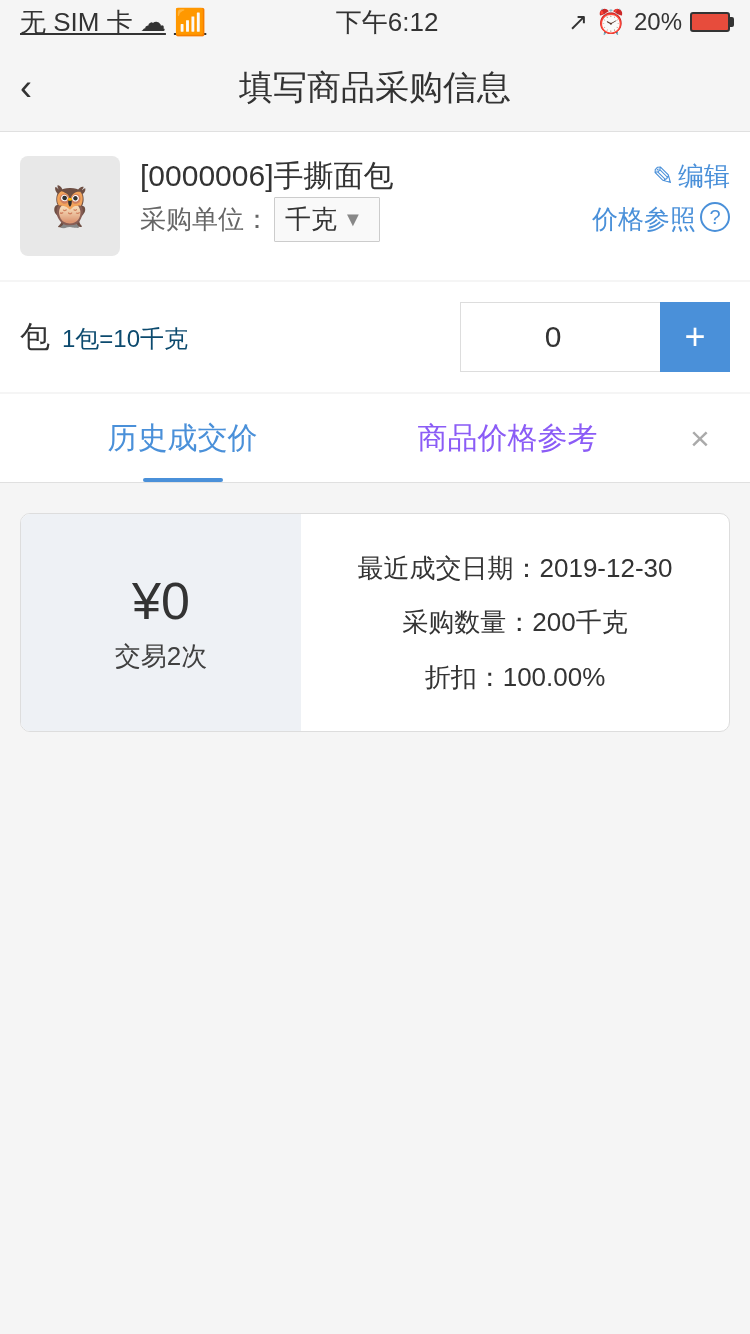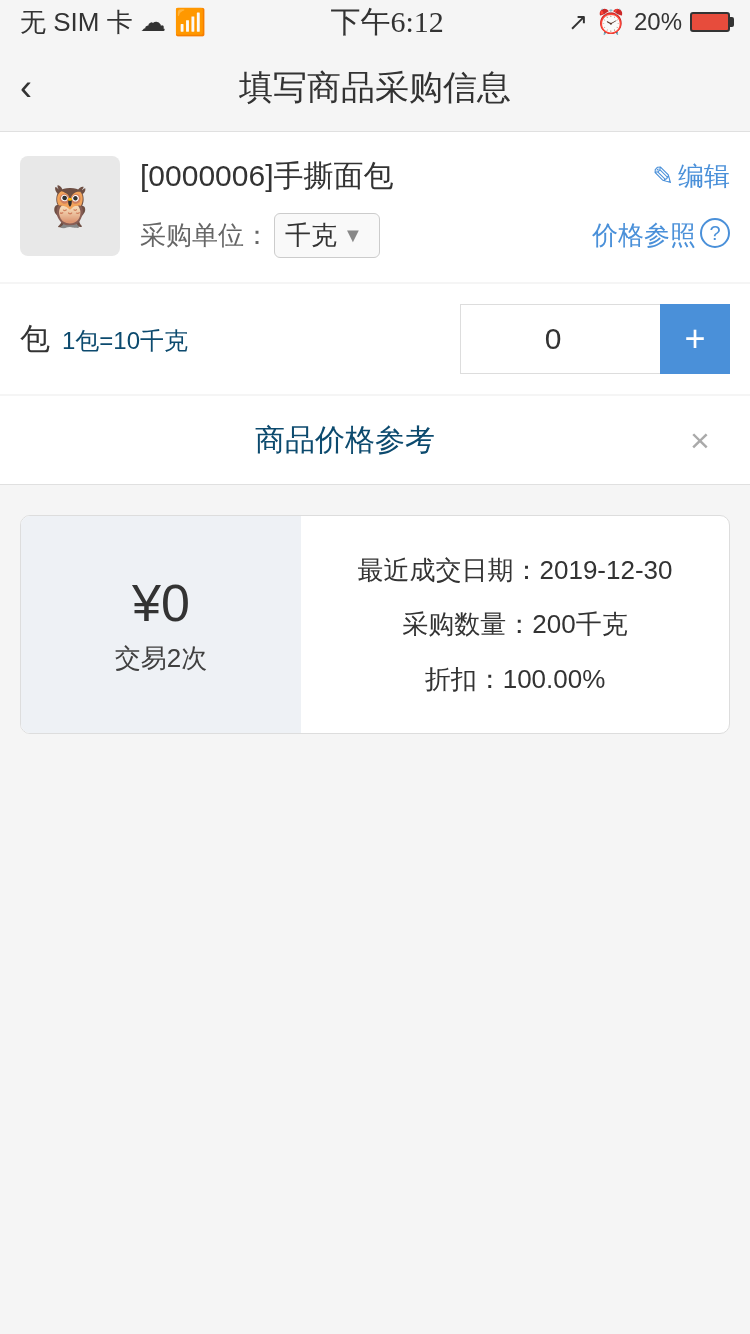--- a/index.html
+++ b/index.html
@@ -21,25 +21,25 @@
       align-items: center;
       justify-content: space-between;
       padding: 0 20px;
       font-size: 26px;
       color: #333;
     }
     .status-left {
       display: flex;
       align-items: center;
       gap: 8px;
+      text-decoration: underline;
     }
     .status-center {
-      font-size: 30px;
+      font-size: 26px;
       font-weight: 500;
-      font-family: Liberation Serif, serif;
     }
     .status-right {
       display: flex;
       align-items: center;
       gap: 8px;
       font-size: 24px;
     }
     .battery {
       display: inline-block;
       width: 40px;
@@ -111,21 +111,20 @@
       font-size: 40px;
       color: #888;
     }
     .product-info {
       flex: 1;
     }
     .product-header {
       display: flex;
       align-items: center;
       justify-content: space-between;
-      margin-bottom: 16px;
     }
     .product-name {
       font-size: 30px;
       color: #333;
       font-weight: 500;
     }
     .edit-btn {
       display: flex;
       align-items: center;
       gap: 4px;
@@ -137,21 +136,21 @@
       display: flex;
       align-items: center;
       justify-content: space-between;
     }
     .unit-label {
       font-size: 26px;
       color: #666;
     }
     .unit-select {
       border: 1px solid #ccc;
-      border-radius: 6px;
+      border-radius: 1px;
       padding: 4px 16px 4px 10px;
       font-size: 26px;
       color: #333;
       background: #f9f9f9;
       display: flex;
       align-items: center;
       gap: 6px;
       cursor: pointer;
     }
     .unit-arrow {
@@ -248,21 +247,21 @@
       display: flex;
       flex-direction: column;
       align-items: center;
       justify-content: center;
       height: 88px;
       cursor: pointer;
       position: relative;
     }
     .tab-label {
       font-size: 30px;
-      color: #0c4a6e;
+      color: #8b5cf6;
     }
     .tab-label.active {
       color: #4a90d9;
     }
     .tab-underline {
       position: absolute;
       bottom: 0;
       left: 50%;
       transform: translateX(-50%);
       width: 80px;
@@ -386,20 +385,24 @@
   </div>
   <div class="quantity-input-wrap">
     <input class="quantity-input" type="number" value="0" style="">
     <div class="quantity-plus">+</div>
   </div>
 </div>
 
 <div class="tabs-section">
   <div class="tabs-row">
     <div class="tab-item">
+      <span class="tab-label active">历史成交价</span>
+      <div class="tab-underline"></div>
+    </div>
+    <div class="tab-item">
       <span class="tab-label">商品价格参考</span>
     </div>
     <div class="tab-close">×</div>
   </div>
 </div>
 
 <div class="price-card-section">
   <div class="price-card">
     <div class="price-left">
       <span class="price-amount">¥0</span>

